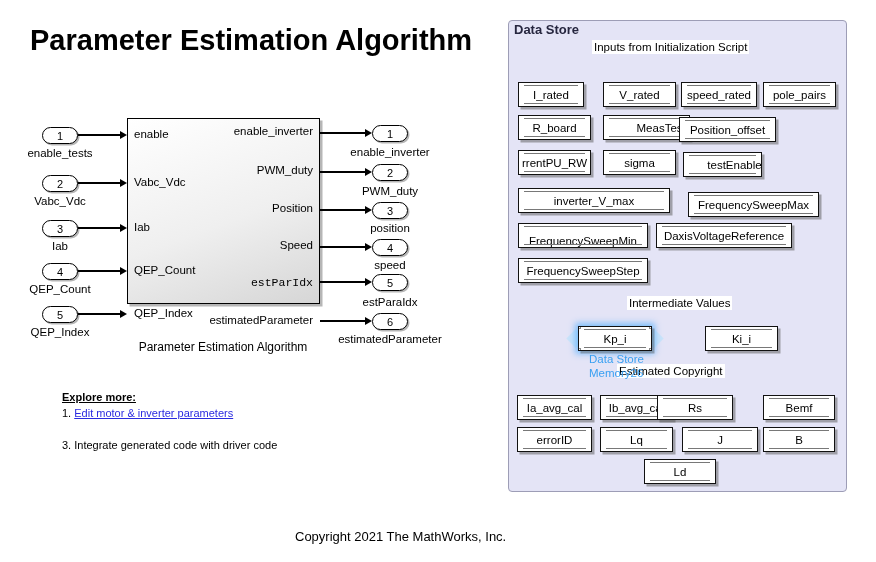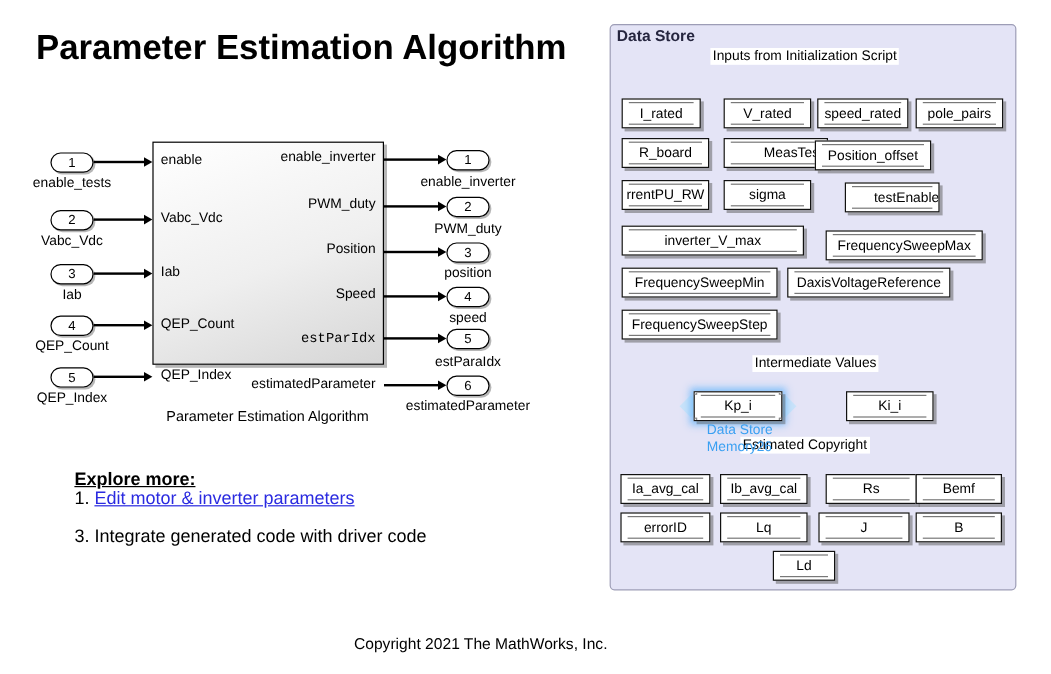--- a/index.html
+++ b/index.html
@@ -37,21 +37,21 @@
     background:linear-gradient(160deg,#ffffff 0%,#efefef 55%,#d6d6d6 100%);
     border:1.5px solid #000;
     box-shadow:2.5px 2.5px 0 rgba(110,110,110,0.5);
   }
   .pin { position:absolute; font-size:11.5px; white-space:nowrap; color:#000; }
   .pin.in { left:6px; }
   .pin.out { right:6px; }
   #block-caption { position:absolute; left:103px; top:340px; width:240px; text-align:center; font-size:12px; white-space:nowrap; }
 
   
-  .explore-line { position:absolute; left:62px; font-size:15px; white-space:nowrap; }
+  .explore-line { position:absolute; left:62px; font-size:11px; white-space:nowrap; }
   #explore-heading { font-weight:bold; text-decoration:underline; }
   #explore-link { color:#2a2ae0; text-decoration:underline; cursor:pointer; }
 
   
   #ds-panel {
     position:absolute; left:508px; top:20px; width:339px; height:472px;
     background:#e4e4f6; border:1px solid #9d9db6; border-radius:4px;
   }
   #ds-header { position:absolute; left:514px; top:22px; font-size:13px; font-weight:bold; color:#26263f; }
 
@@ -214,32 +214,32 @@
   <div class="ds" style="left:679px;top:117px;width:97px;">
       <span class="ds-label">Position_offset</span>
     </div>
 
   <div class="ds" style="left:518px;top:150px;width:73px;">
       <span class="ds-label">rrentPU_RW</span>
     </div>
   <div class="ds" style="left:603px;top:150px;width:73px;justify-content:center;">
       <span class="ds-label">sigma</span>
     </div>
-  <div class="ds" style="left:704px;top:152px;width:79px;padding-left:24px;">
+  <div class="ds" style="left:683px;top:152px;width:79px;padding-left:24px;">
       <span class="ds-label">testEnable</span>
     </div>
 
   <div class="ds" style="left:688px;top:192px;width:131px;">
       <span class="ds-label">FrequencySweepMax</span>
     </div>
   <div class="ds" style="left:518px;top:188px;width:152px;">
       <span class="ds-label">inverter_V_max</span>
     </div>
 
-  <div class="ds" style="left:518px;top:223px;width:130px;">
+  <div class="ds" style="left:518px;top:223px;width:130px;align-items:flex-end;">
       <span class="ds-label">FrequencySweepMin</span>
     </div>
   <div class="ds" style="left:656px;top:223px;width:136px;">
       <span class="ds-label">DaxisVoltageReference</span>
     </div>
 
   <div class="ds" style="left:518px;top:258px;width:130px;">
       <span class="ds-label">FrequencySweepStep</span>
     </div>
 
@@ -263,39 +263,39 @@
     <span style="display:block;">Data Store</span>
     <span style="display:block;">Memory26</span>
   </div>
 
   <div class="ds" style="left:517px;top:395px;width:75px;">
       <span class="ds-label">Ia_avg_cal</span>
     </div>
   <div class="ds" style="left:600px;top:395px;width:73px;">
       <span class="ds-label">Ib_avg_cal</span>
     </div>
-  <div class="ds" style="left:688px;top:395px;width:76px;">
+  <div class="ds" style="left:657px;top:395px;width:76px;">
       <span class="ds-label">Rs</span>
     </div>
   <div class="ds" style="left:763px;top:395px;width:72px;">
       <span class="ds-label">Bemf</span>
     </div>
 
   <div class="ds" style="left:517px;top:427px;width:75px;">
       <span class="ds-label">errorID</span>
     </div>
   <div class="ds" style="left:600px;top:427px;width:73px;">
       <span class="ds-label">Lq</span>
     </div>
   <div class="ds" style="left:682px;top:427px;width:76px;">
       <span class="ds-label">J</span>
     </div>
   <div class="ds" style="left:763px;top:427px;width:72px;">
       <span class="ds-label">B</span>
     </div>
 
-  <div class="ds" style="left:644px;top:459px;width:52px;">
+  <div class="ds" style="left:644px;top:459px;width:72px;">
       <span class="ds-label">Ld</span>
     </div>
 
   <div id="copyright">Copyright 2021 The MathWorks, Inc.</div>
 
 </div>
 
 </body></html>

